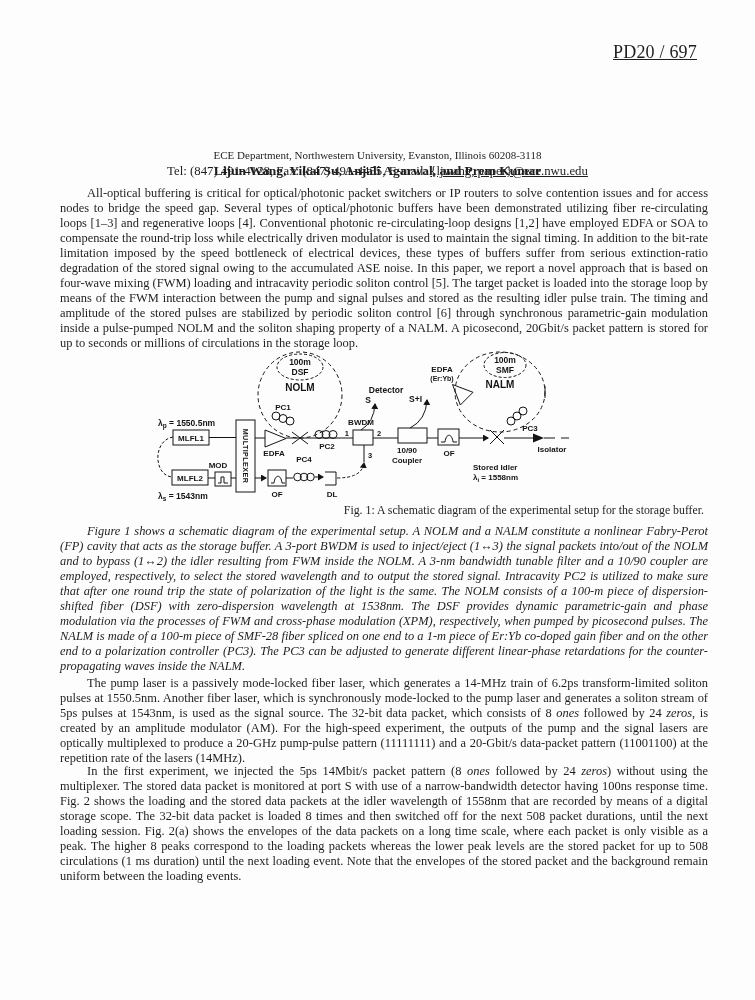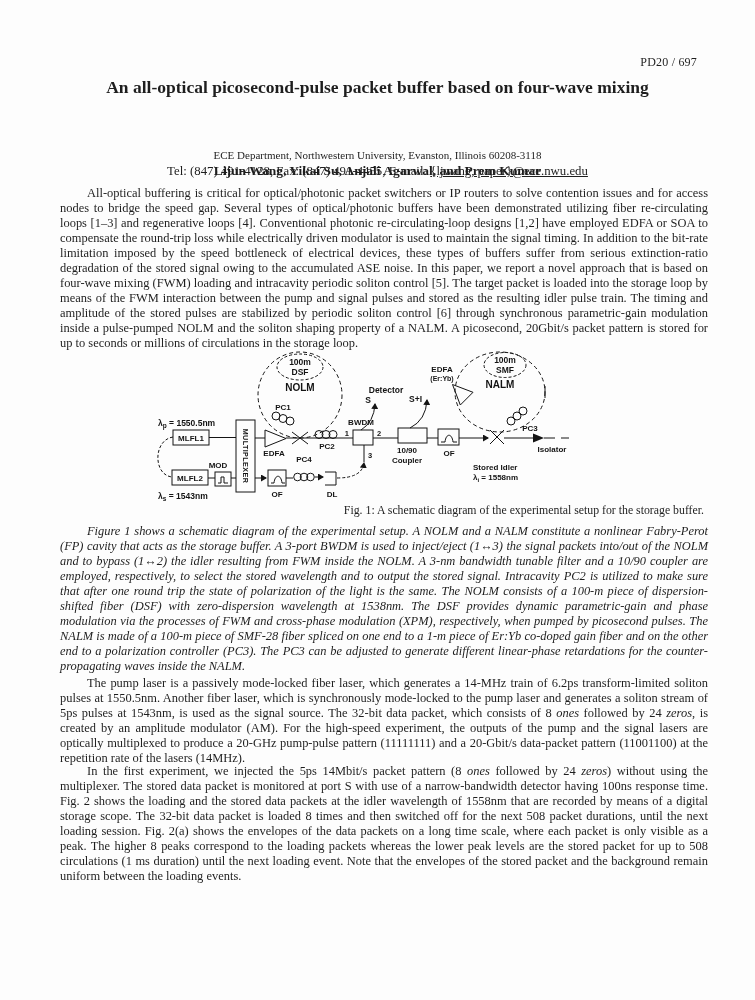--- a/index.html
+++ b/index.html
@@ -1,21 +1,21 @@
 <!DOCTYPE html>
 <html><head>
 <meta charset="utf-8">
 <style>
   html,body{margin:0;padding:0;}
   body{
     width:755px;height:1000px;position:relative;background:#fdfdfd;
     font-family:"Liberation Serif", serif;color:#1e1e1e;overflow:hidden;
   }
   .abs{position:absolute;}
-  .hdr{top:55px;right:58px;font-size:12px;letter-spacing:.2px;}
+  .hdr{top:42px;right:58px;font-size:18px;letter-spacing:.2px;text-decoration:underline;}
   .title{top:77px;left:0;width:755px;text-align:center;font-weight:bold;font-size:17.5px;line-height:21px;}
   .authors{top:127px;left:0;width:755px;text-align:center;font-weight:bold;font-size:13.5px;margin-top:36px;}
   .affil{top:149px;left:0;width:755px;text-align:center;font-size:11px;}
   .contact{top:164px;left:0;width:755px;text-align:center;font-size:12.8px;}
   .contact .email{text-decoration:underline;}
   .par{
     left:56px;width:648px;font-size:12.45px;line-height:15px;
     text-align:justify;text-indent:27px;margin:4px;
   }
   .p1{top:182px;}
@@ -32,21 +32,20 @@
   svg .dash2{stroke-dasharray:3 2;}
   svg .box{stroke:#141414;stroke-width:1;fill:none;}
   svg .coil{stroke:#141414;stroke-width:1;fill:none;}
 </style>
 </head>
 <body>
 
 <div class="abs hdr">PD20 / 697</div>
 
 <div class="abs title">
-  <div>An all-optical picosecond-pulse packet buffer based on four-wave mixing</div>
 </div>
 
 <div class="abs authors">Lijun Wang, Yikai Su, Anjali Agarwal, and Prem Kumar</div>
 <div class="abs affil">ECE Department, Northwestern University, Evanston, Illinois 60208-3118</div>
 <div class="abs contact"><span>Tel: (847) 491-4128, Fax: (847) 491-4455, E-mail: </span><span class="email">{ljwang, paper}@ece.nwu.edu</span></div>
 
 <p class="abs par p1">All-optical buffering is critical for optical/photonic packet switchers or IP routers to solve contention issues and for access nodes to bridge the speed gap. Several types of optical/photonic buffers have been demonstrated utilizing fiber re-circulating loops [1–3] and regenerative loops [4]. Conventional photonic re-circulating-loop designs [1,2] have employed EDFA or SOA to compensate the round-trip loss while electrically driven modulator is used to maintain the signal timing. In addition to the bit-rate limitation imposed by the speed bottleneck of electrical devices, these types of buffers suffer from serious extinction-ratio degradation of the stored signal owing to the accumulated ASE noise. In this paper, we report a novel approach that is based on four-wave mixing (FWM) loading and intracavity periodic soliton control [5]. The target packet is loaded into the storage loop by means of the FWM interaction between the pump and signal pulses and stored as the resulting idler pulse train. The timing and amplitude of the stored pulses are stabilized by periodic soliton control [6] through synchronous parametric-gain modulation inside a pulse-pumped NOLM and the soliton shaping property of a NALM. A picosecond, 20Gbit/s packet pattern is stored for up to seconds or millions of circulations in the storage loop.</p>
 
 <div class="abs figwrap">
 <svg width="650" height="158" viewBox="0 0 650 158">

